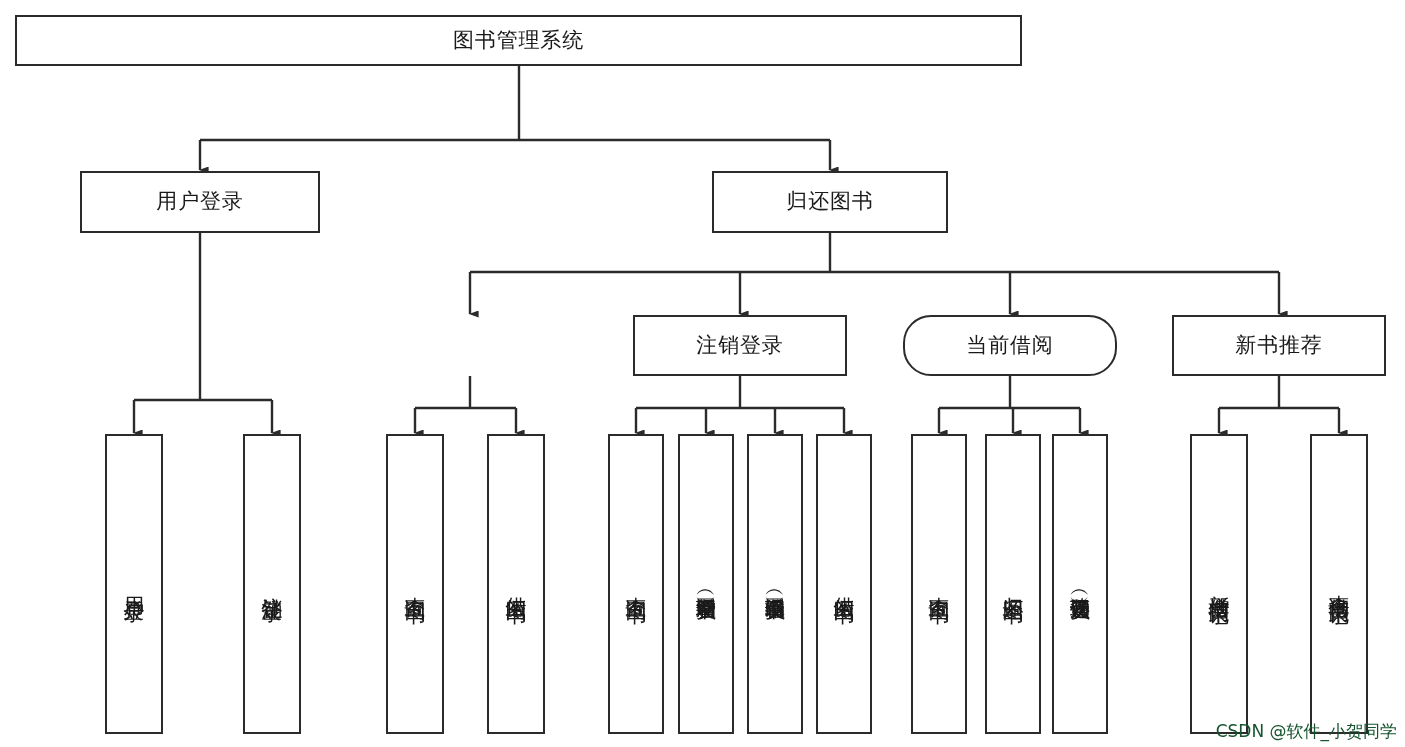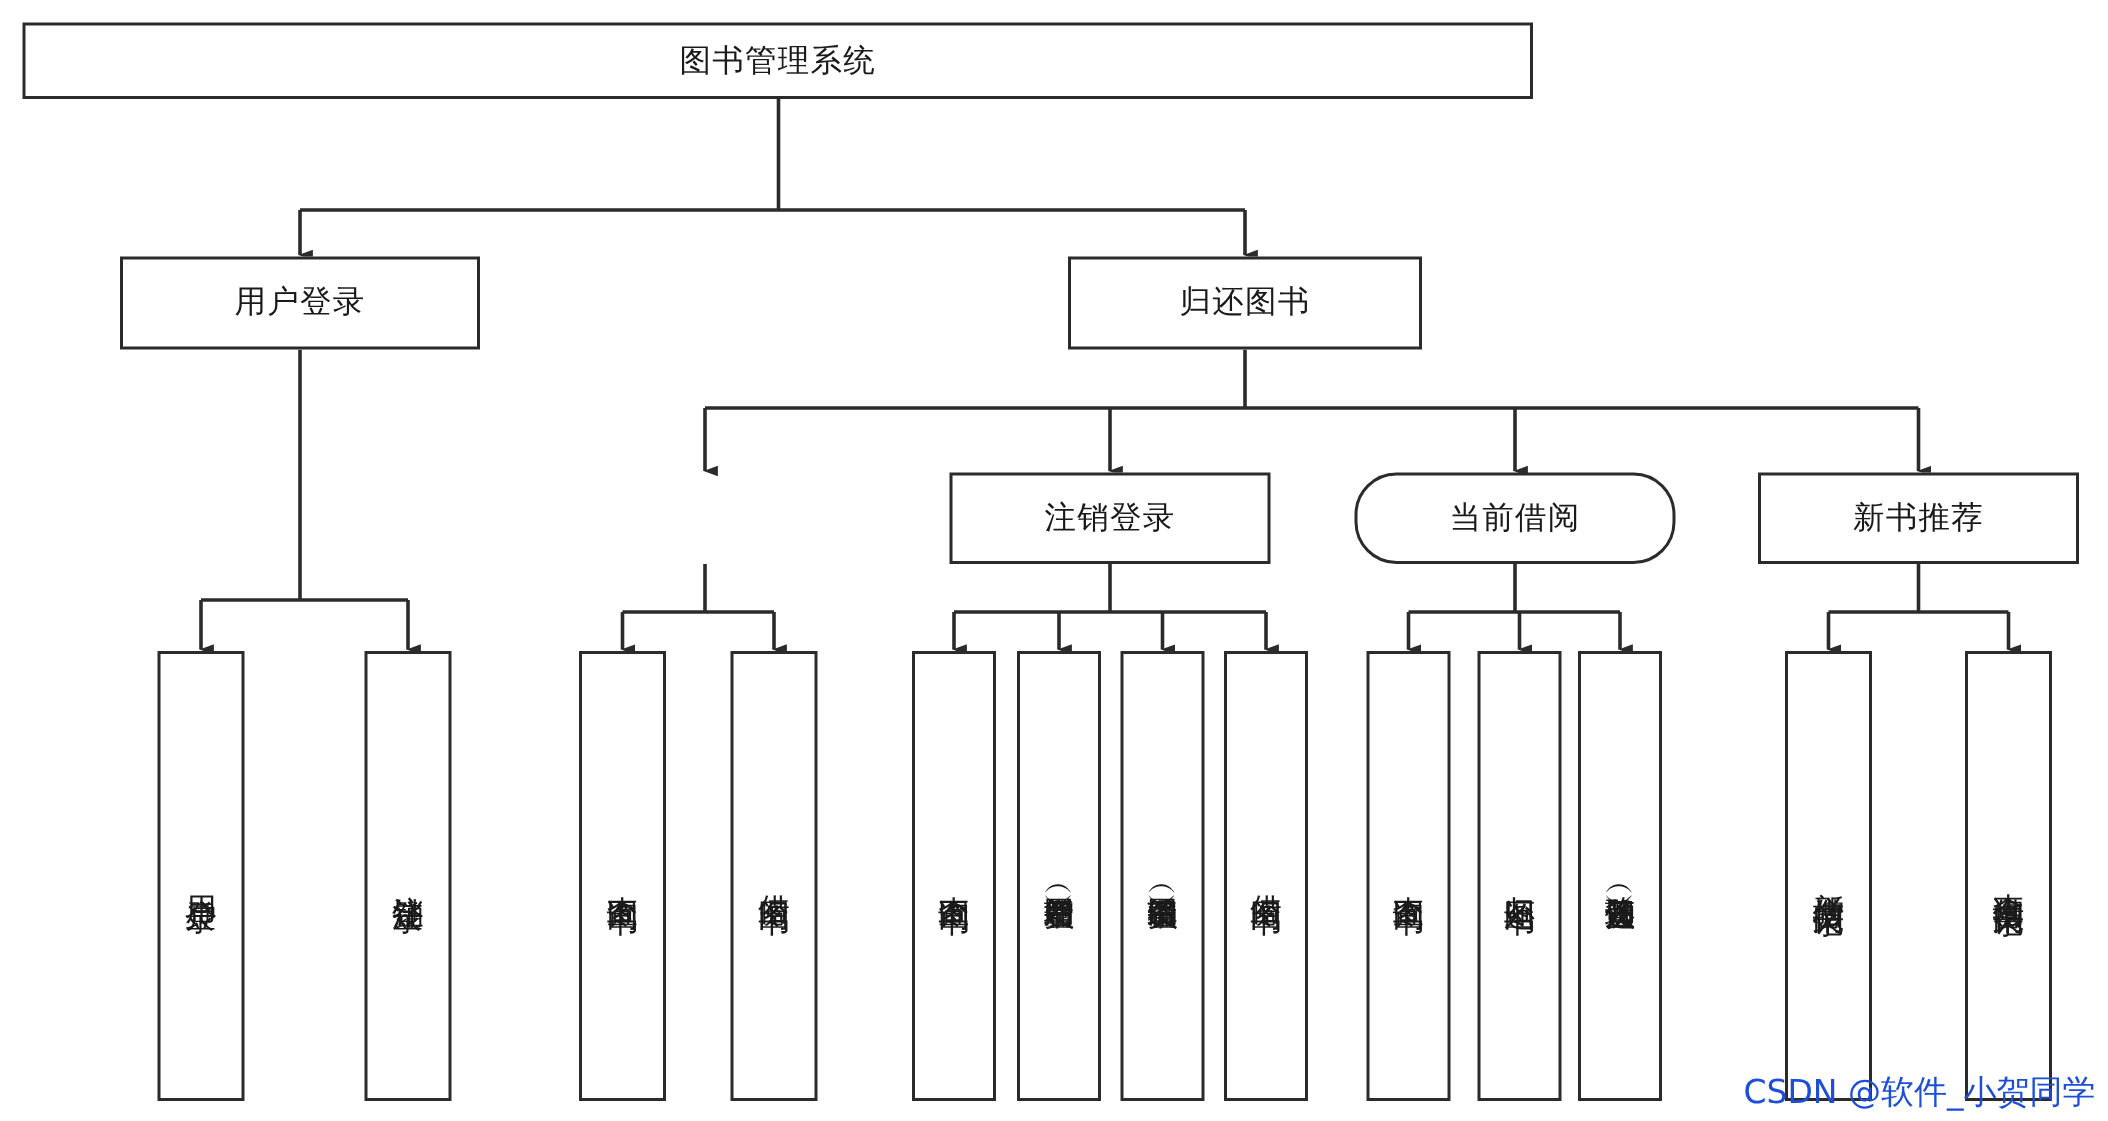--- a/index.html
+++ b/index.html
@@ -56,22 +56,22 @@
     letter-spacing: 0.10em;
   }
   .node.vertical.tight .label {
     letter-spacing: 0.02em;
     font-size: 20px;
   }
   #watermark {
     position: absolute;
     right: 8px;
     bottom: 4px;
-    font-size: 22px;
-    color: #1d4ed8;
+    font-size: 17px;
+    color: #14532d;
     z-index: 5;
     white-space: nowrap;
     font-family: "DejaVu Sans", "Liberation Sans", sans-serif;
   }
 </style>
 </head>
 <body>
 
 <div id="diagram-root">
 

